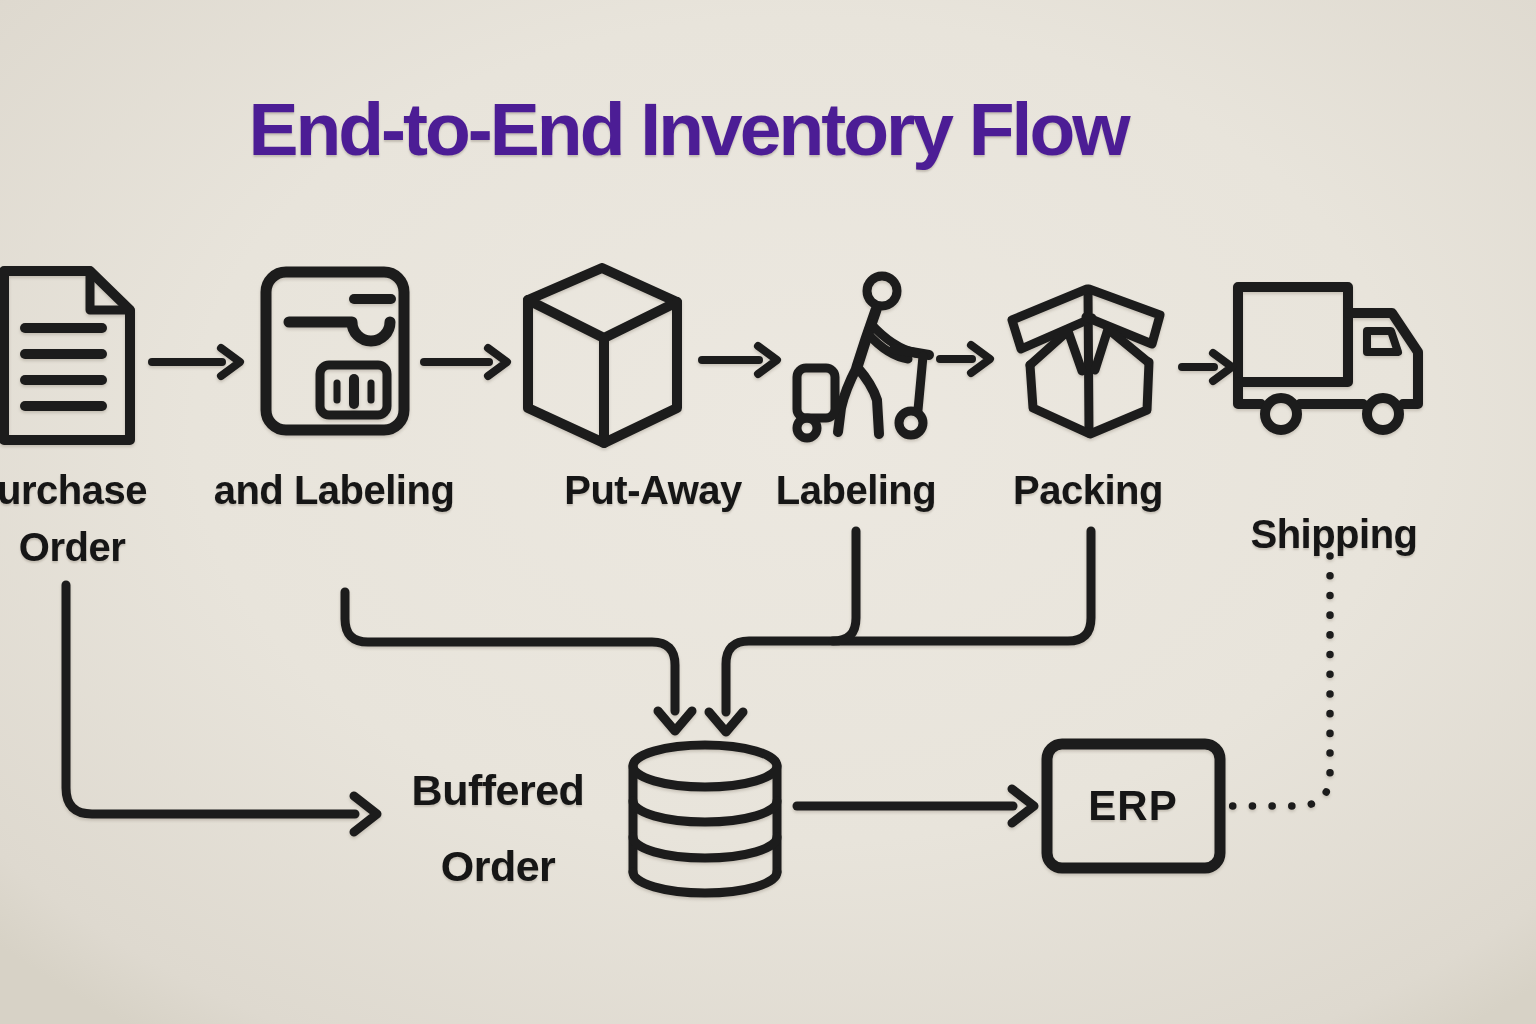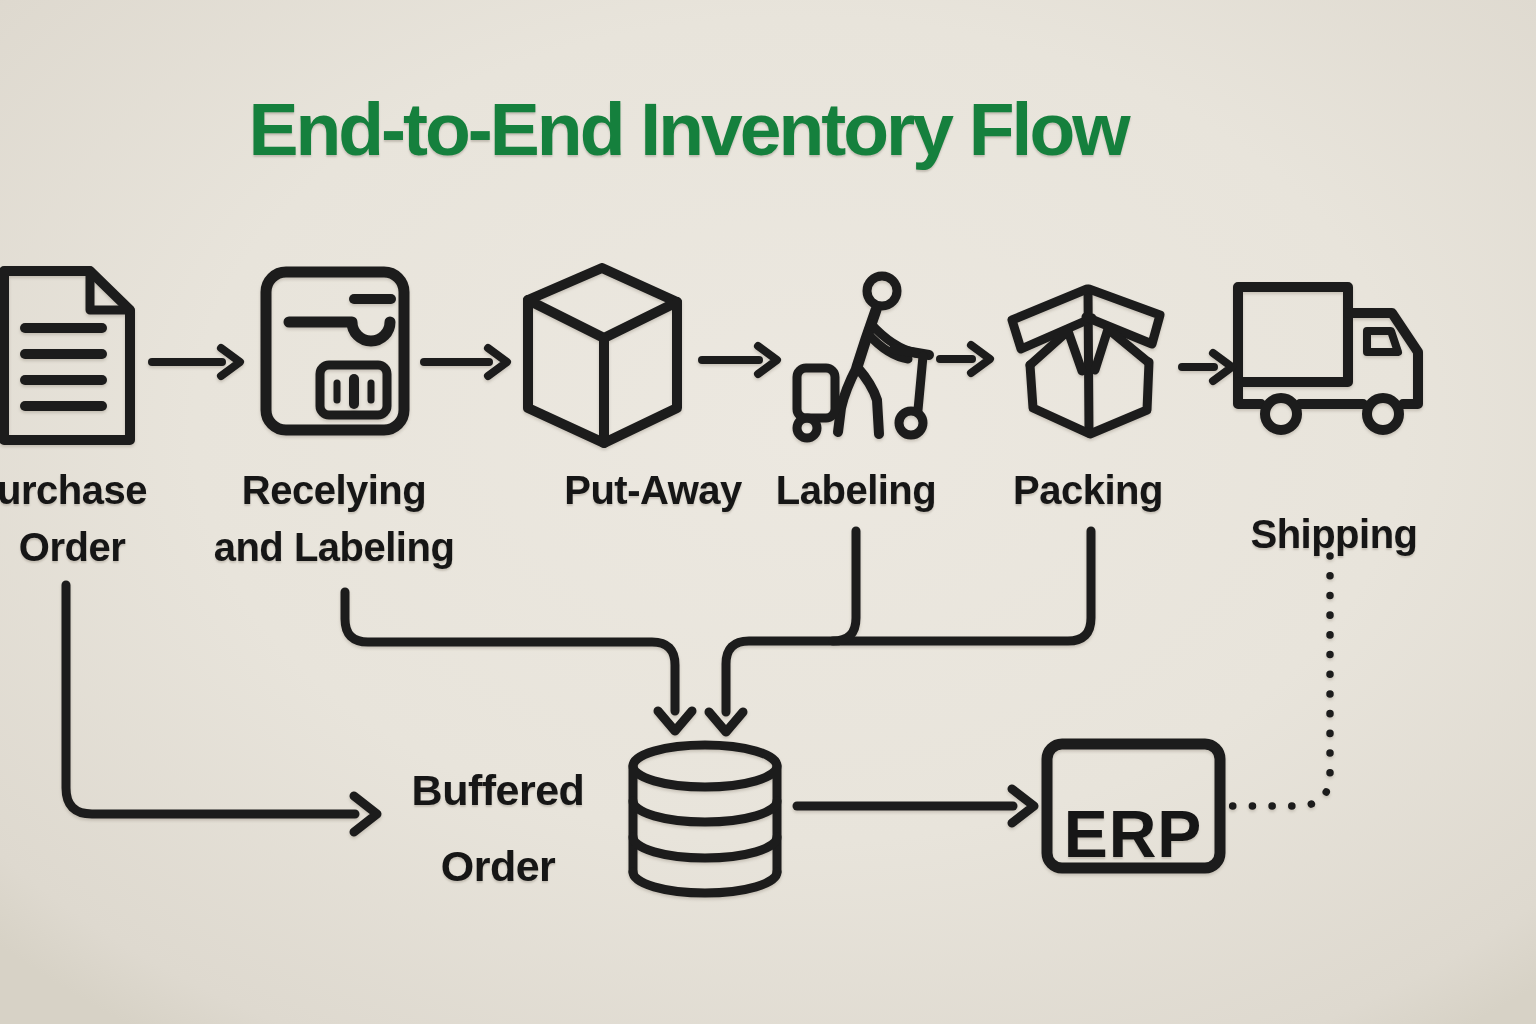--- a/index.html
+++ b/index.html
@@ -5,35 +5,34 @@
   html,body{margin:0;padding:0;}
   body{
     width:1536px;height:1024px;overflow:hidden;position:relative;
     font-family:"Liberation Sans","DejaVu Sans",sans-serif;
     background:radial-gradient(ellipse 1100px 750px at 52% 42%, #ece8e0 0%, #e8e4db 55%, #ded9cf 92%, #d7d2c6 100%);
   }
   .canvas{position:absolute;inset:0;}
   svg.art{position:absolute;left:0;top:0;filter:drop-shadow(0 2px 1.5px rgba(110,100,85,0.28));}
   .title{
     position:absolute;top:86px;left:688px;transform:translateX(-50%);
-    font-size:75px;font-weight:bold;letter-spacing:-3px;color:#15803d;white-space:nowrap;
+    font-size:75px;font-weight:bold;letter-spacing:-3px;color:#4c1d95;white-space:nowrap;
     text-shadow:0 2px 2px rgba(110,100,85,0.30);
   }
   .lbl{
     position:absolute;transform:translateX(-50%);text-align:center;
     font-weight:bold;color:#161616;white-space:nowrap;
     text-shadow:0 2px 2px rgba(110,100,85,0.28);
   }
   .stage-lbl{font-size:40px;line-height:57px;letter-spacing:-0.5px;}
   .buffer-lbl{font-size:43px;line-height:76px;letter-spacing:-0.5px;text-align:center;}
   .erp-lbl{
     position:absolute;left:1133px;top:806px;transform:translate(-50%,-50%);
-    font-size:66px;font-weight:bold;letter-spacing:1px;color:#161616;
+    font-size:42px;font-weight:bold;letter-spacing:1px;color:#161616;
     text-shadow:0 2px 2px rgba(110,100,85,0.28);
-    margin-top:28px;
   }
   .ln{display:block;}
 </style>
 </head>
 <body>
 
 <div class="canvas">
 
   <svg class="art" width="1536" height="1024" viewBox="0 0 1536 1024" fill="none" stroke="#1c1c1c" stroke-linecap="round" stroke-linejoin="round">
 
@@ -158,21 +157,20 @@
   </svg>
 
   <div class="title">End-to-End Inventory Flow</div>
 
   <div class="lbl stage-lbl" style="left:72px;top:462px;">
     <span class="ln">urchase</span>
     <span class="ln">Order</span>
   </div>
 
   <div class="lbl stage-lbl" style="left:334px;top:462px;">
-    <span class="ln">Recelying</span>
     <span class="ln">and Labeling</span>
   </div>
 
   <div class="lbl stage-lbl" style="left:637px;top:462px;margin-left:16px;">
     <span class="ln">Put-Away</span>
   </div>
 
   <div class="lbl stage-lbl" style="left:856px;top:462px;">
     <span class="ln">Labeling</span>
   </div>

